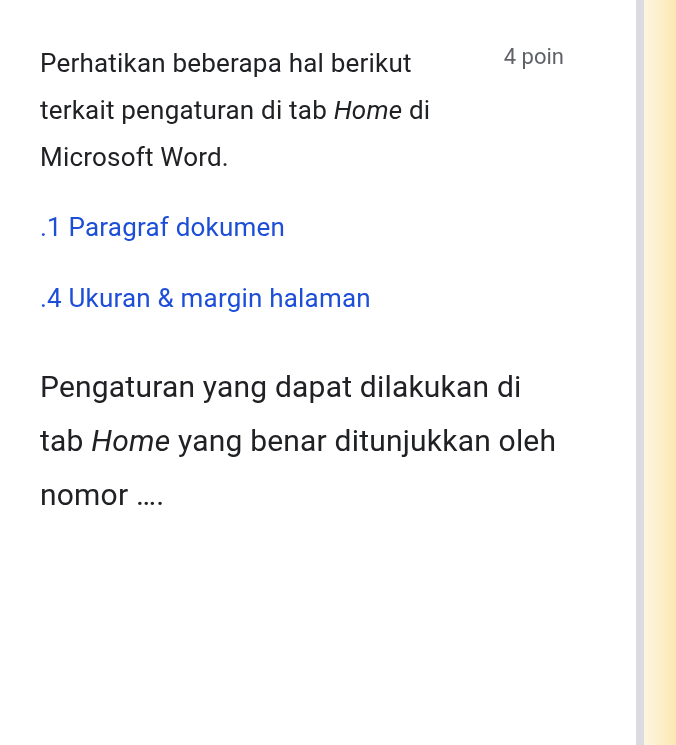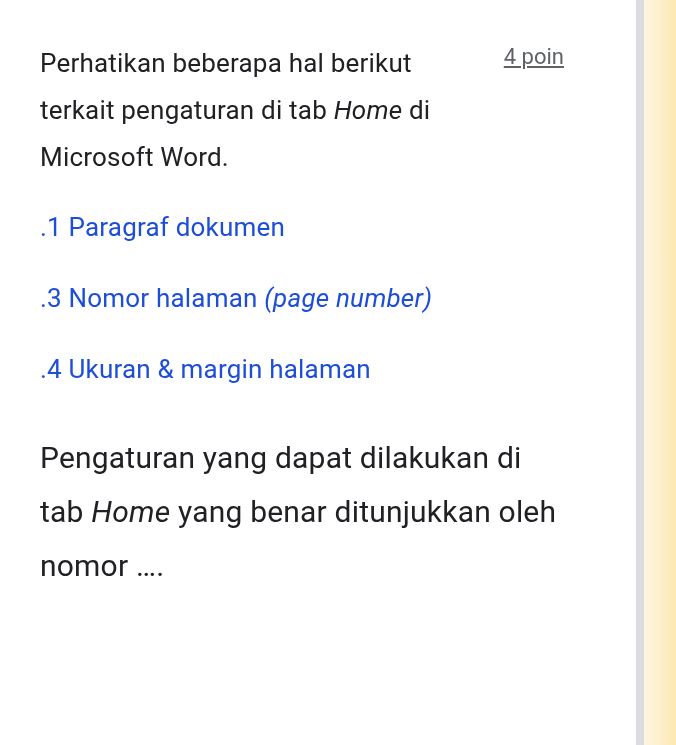--- a/index.html
+++ b/index.html
@@ -49,21 +49,20 @@
       line-height: 1.8;
       color: #202124;
       letter-spacing: 0.2px;
       flex: 1;
     }
     .points {
       font-size: 22px;
       color: #5f6368;
       white-space: nowrap;
       margin-top: 4px;
-      text-decoration: underline;
     }
     .italic {
       font-style: italic;
     }
     .item {
       font-size: 26px;
       line-height: 1.8;
       color: #1d4ed8;
       margin-top: 24px;
       letter-spacing: 0.2px;
@@ -83,23 +82,20 @@
   <div class="header-row">
     <div class="question-text">
       <span>Perhatikan beberapa hal berikut terkait pengaturan di tab </span><span class="italic">Home</span><span> di Microsoft Word.</span>
     </div>
     <div class="points">4 poin</div>
   </div>
 
   <div class="item">.1 Paragraf dokumen</div>
 
 
-  <div class="item">
-    <span>.3 Nomor halaman </span><span class="italic">(page number)</span>
-  </div>
 
   <div class="item">.4 Ukuran &amp; margin halaman</div>
 
   <div class="conclusion">
     <span>Pengaturan yang dapat dilakukan di tab </span><span class="italic">Home</span><span> yang benar ditunjukkan oleh nomor ….</span>
   </div>
 </div>
 
 <div class="right-border"></div>
 

